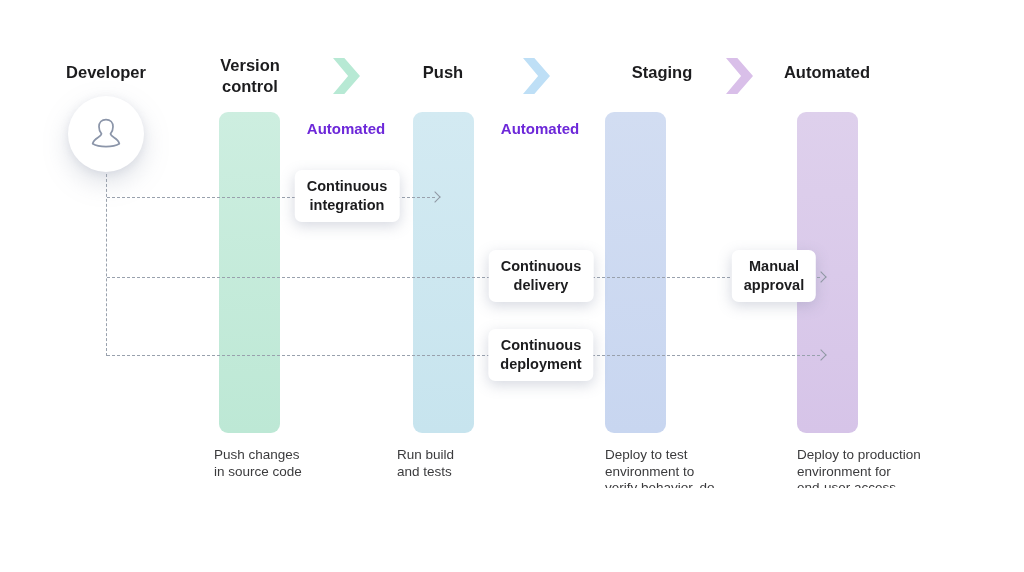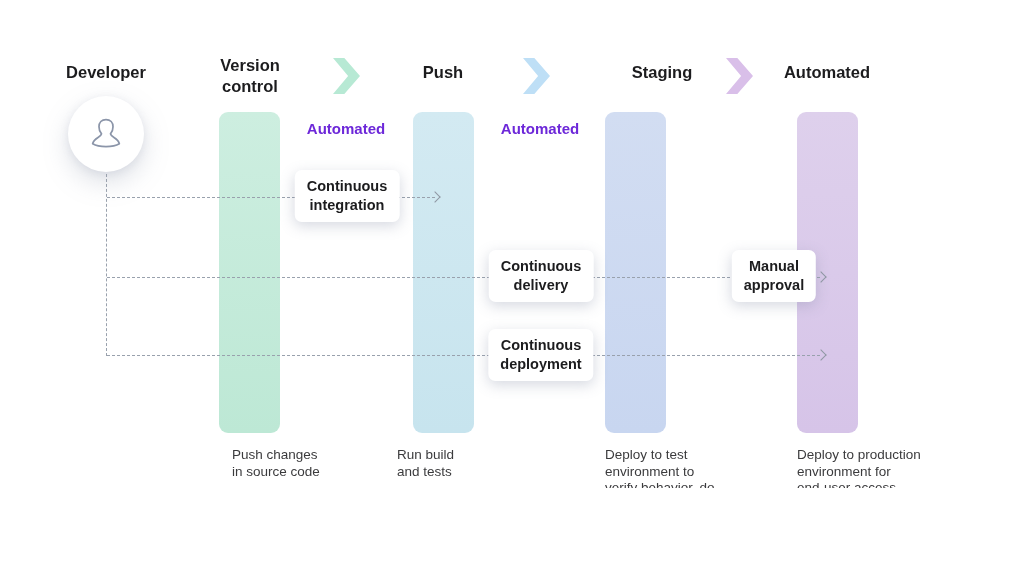--- a/index.html
+++ b/index.html
@@ -124,21 +124,21 @@
   .card.ad   { left: 730px; top: 355px; }
   .caption {
     position: absolute;
     top: 447px;
     font-size: 13.5px;
     line-height: 16.5px;
     color: #3b3b3d;
     white-space: pre-line;
     z-index: 1;
   }
-  .caption.c1 { left: 232px; }
+  .caption.c1 { left: 214px; }
   .caption.c2 { left: 397px; }
   .caption.c3 { left: 605px; }
   .caption.c4 { left: 797px; }
 </style>
 </head>
 <body>
 
 <div class="canvas">
 
   <div class="hdr" style="left:106px">Developer</div>

